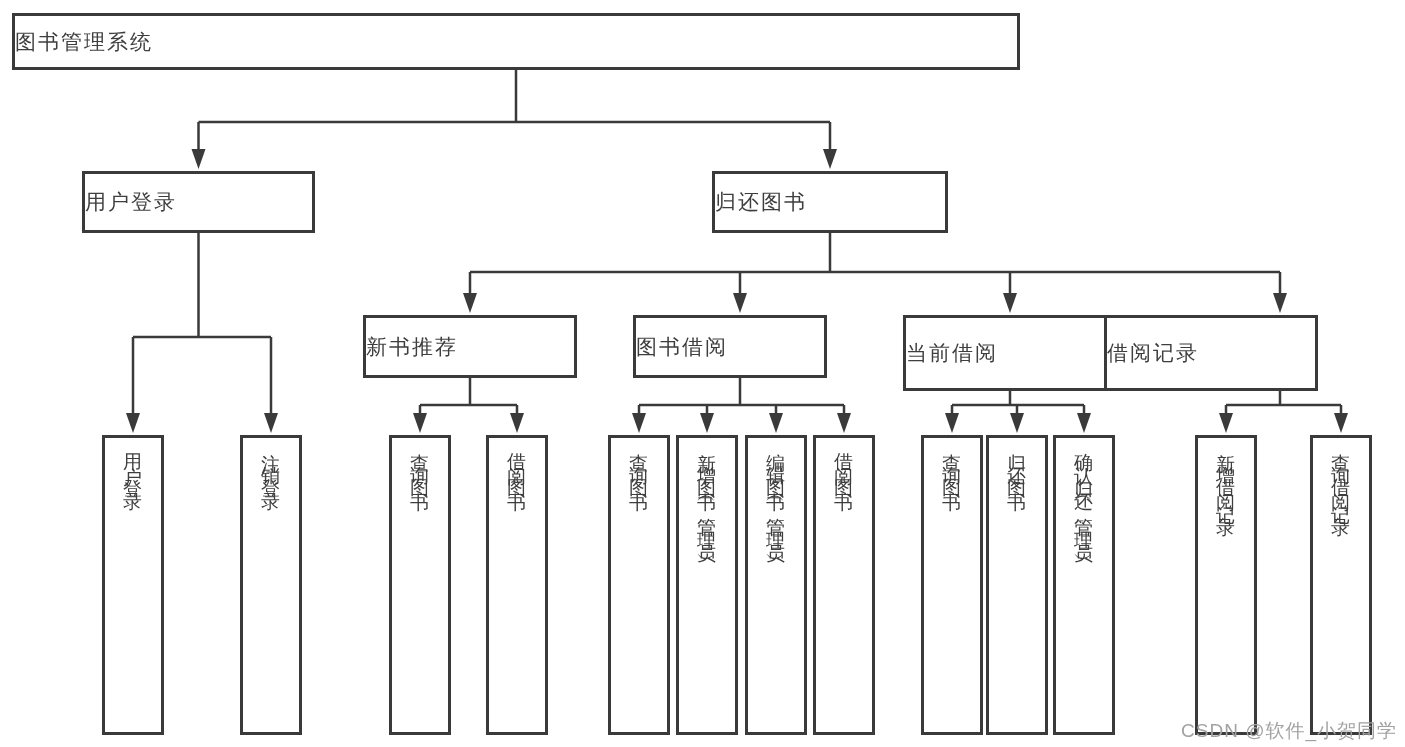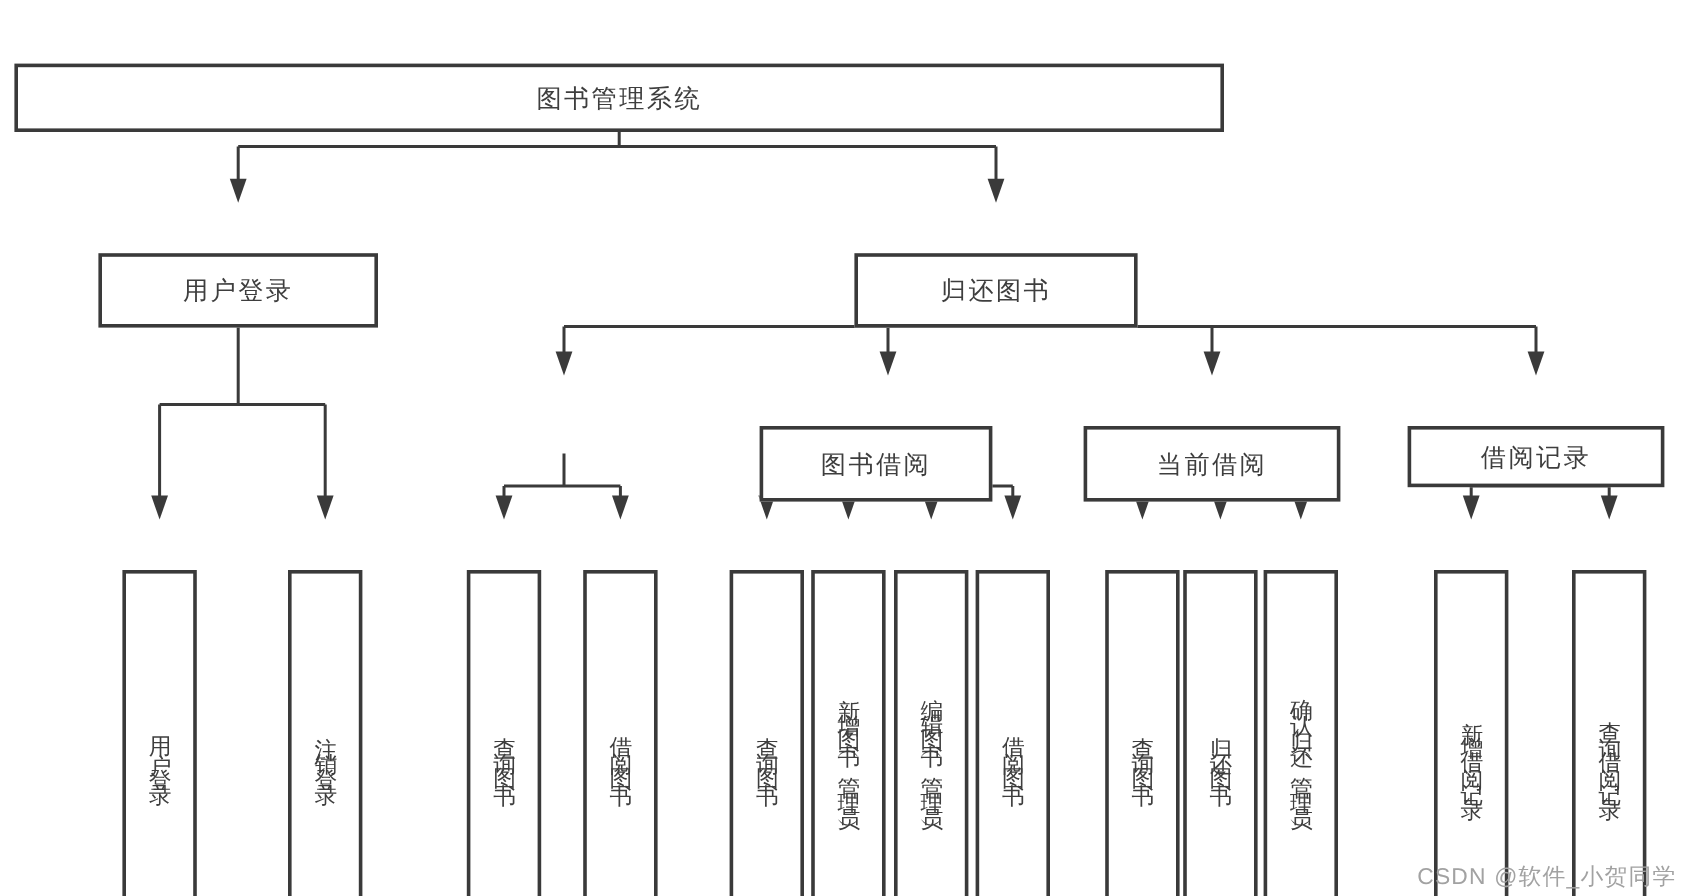--- a/index.html
+++ b/index.html
@@ -22,23 +22,22 @@
     pointer-events: none;
   }
   .node {
     position: absolute;
     box-sizing: border-box;
     border: 3px solid #3a3a3a;
     background: #ffffff;
     color: #3e3e3e;
     display: flex;
     align-items: center;
-    justify-content: center;
+    justify-content: flex-start;
     text-align: center;
-    margin-top: 40px;
   }
   .h-node {
     font-size: 21px;
     letter-spacing: 2px;
     white-space: nowrap;
   }
   .v-node {
     writing-mode: vertical-rl;
     text-orientation: mixed;
     font-size: 19px;
@@ -113,27 +112,30 @@
     <span>图书管理系统</span>
   </div>
 
   <div class="node h-node" style="left:82px; top:171px; width:233px; height:62px;">
     <span>用户登录</span>
   </div>
   <div class="node h-node" style="left:712px; top:171px; width:236px; height:62px;">
     <span>归还图书</span>
   </div>
 
+  <div class="node h-node" style="left:363px; top:315px; width:214px; height:63px;">
+    <span>新书推荐</span>
+  </div>
   <div class="node h-node" style="left:633px; top:315px; width:194px; height:63px;">
     <span>图书借阅</span>
   </div>
-  <div class="node h-node" style="left:903px; top:315px; width:214px; height:63px;">
+  <div class="node h-node" style="left:903px; top:315px; width:214px; height:76px;">
     <span>当前借阅</span>
   </div>
-  <div class="node h-node" style="left:1173px; top:315px; width:214px; height:51px;">
+  <div class="node h-node" style="left:1104px; top:315px; width:214px; height:76px;">
     <span>借阅记录</span>
   </div>
 
   <div class="node v-node" style="left:102px; top:435px; width:62px; height:300px;">
     <span>用户登录</span>
   </div>
   <div class="node v-node" style="left:240px; top:435px; width:62px; height:300px;">
     <span>注销登录</span>
   </div>
 

